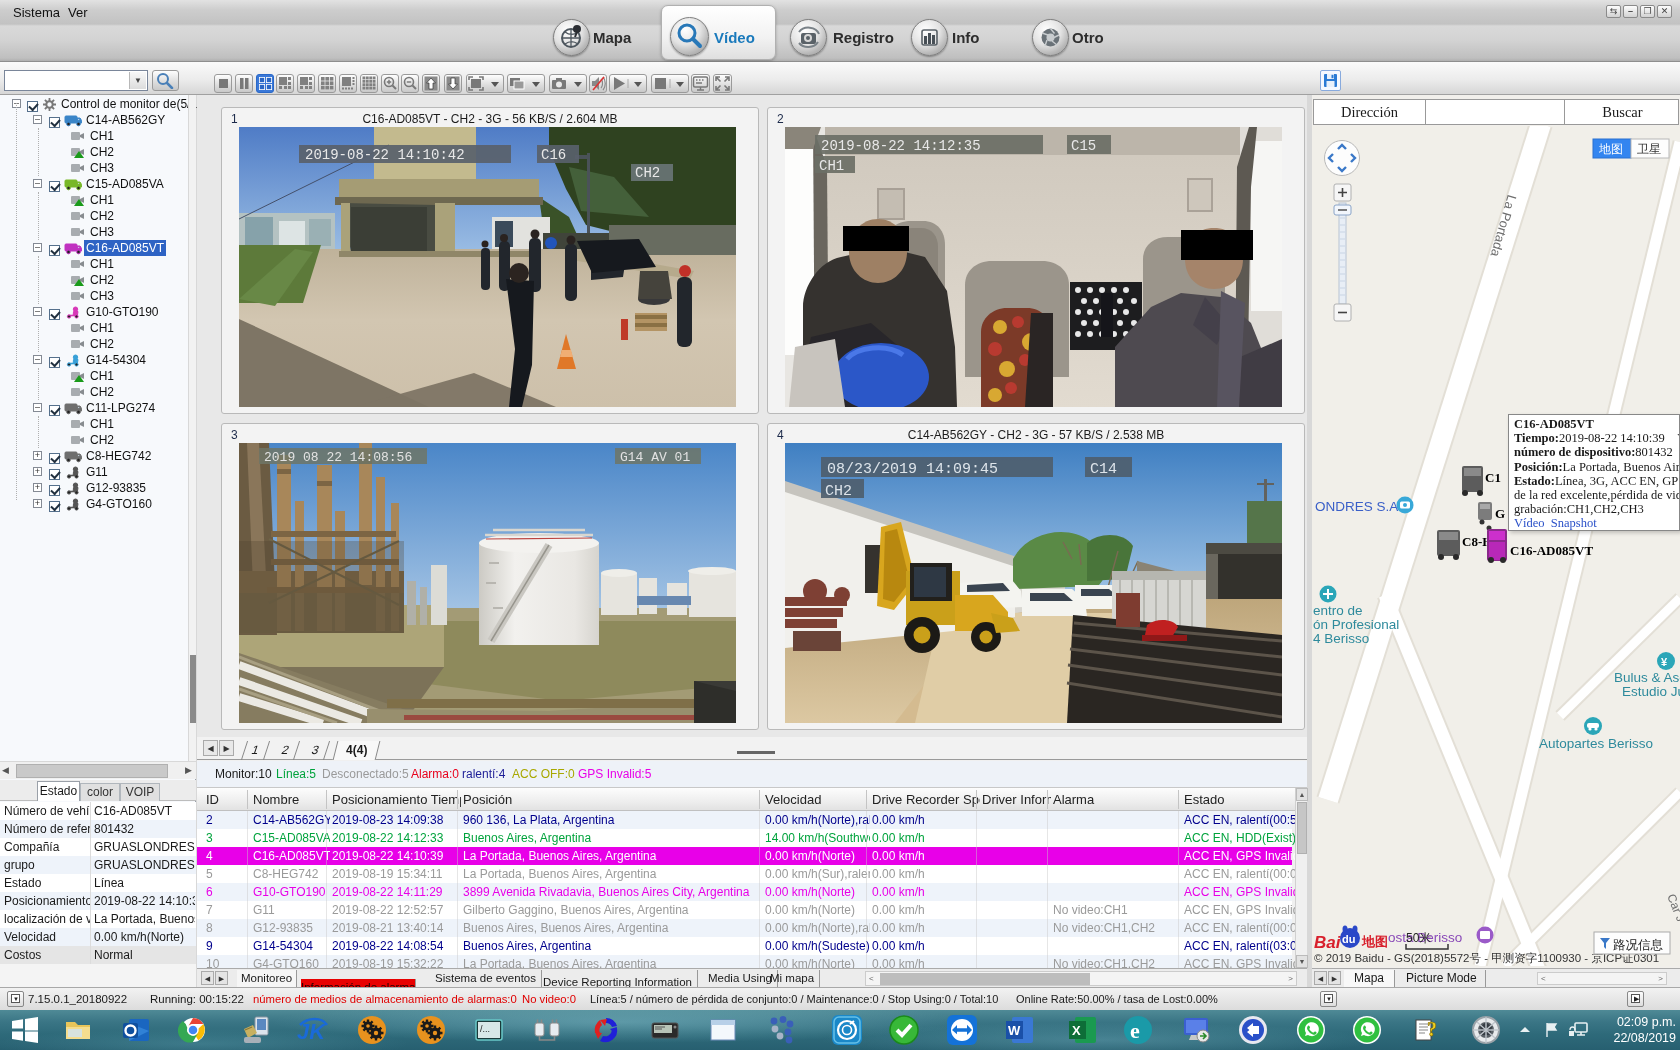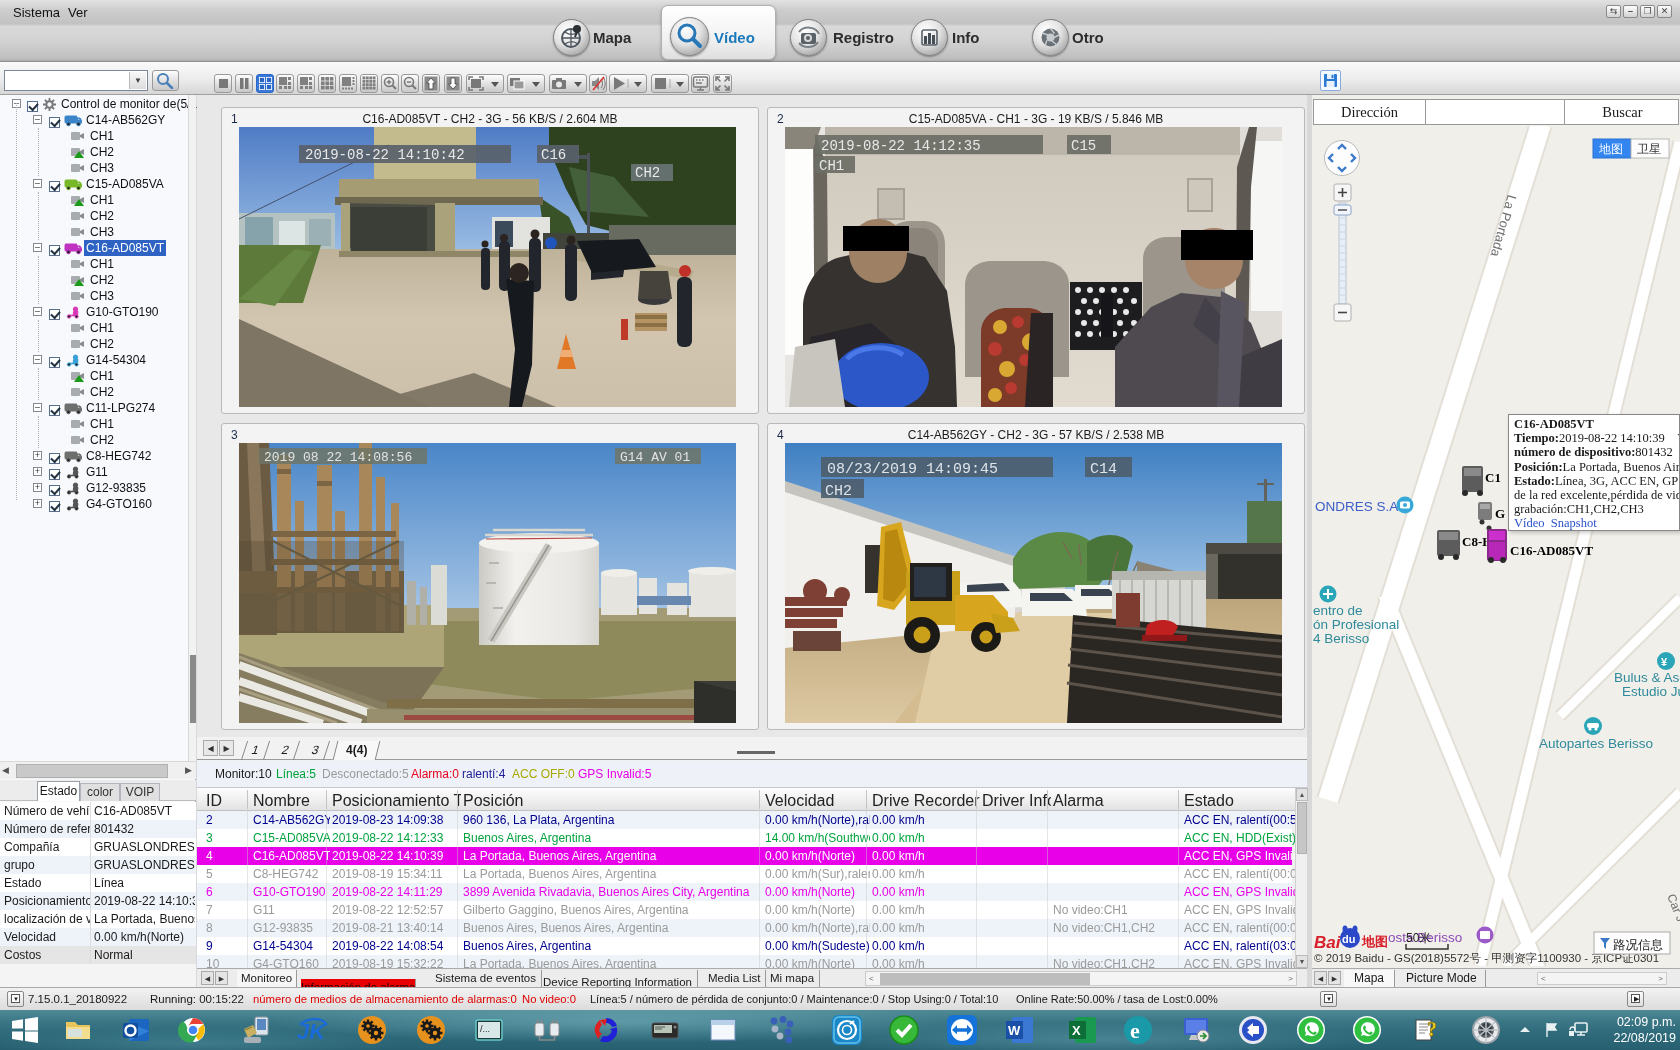--- a/index.html
+++ b/index.html
@@ -25,21 +25,21 @@
 
 .prow{left:0;width:196px;height:18px;line-height:18px;font-size:12px;white-space:nowrap;overflow:hidden}
 .prow span{position:absolute;overflow:hidden;white-space:nowrap}
 
 #vidarea{left:197px;top:95px;width:1110px;height:642px;background:#e8e8e8}
 .vcard{position:absolute;width:538px;height:307px;background:#f3f3f3;border:1px solid #b9b9b9;border-radius:3px}
 .vtitle{position:absolute;top:4px;left:0;width:100%;text-align:center;font-size:12px;color:#1c1c1c}
 .vnum{position:absolute;top:4px;left:9px;font-size:12px;color:#1c2a4a}
 .vimg{position:absolute;top:19px;left:17px;width:497px;height:280px;background:#4a6a9a}
 
-.th{position:absolute;font-size:16px;color:#222;top:4px;white-space:nowrap;overflow:hidden}
+.th{position:absolute;font-size:13px;color:#222;top:4px;white-space:nowrap;overflow:hidden}
 .trD{position:absolute;left:0;width:1095px;height:18px;line-height:18px;white-space:nowrap}
 .trD span{position:absolute;overflow:hidden;white-space:nowrap}
 
 #rpanel{left:1312px;top:95px;width:368px;height:892px;background:#f1efeb}
 
 #taskbar{left:0;top:1010px;width:1680px;height:40px;background:radial-gradient(ellipse 500px 30px at 620px 12px,rgba(160,220,230,.35),rgba(160,220,230,0) 70%),radial-gradient(ellipse 400px 25px at 1100px 30px,rgba(140,200,215,.3),rgba(140,200,215,0) 70%),radial-gradient(ellipse 300px 22px at 200px 34px,rgba(120,190,205,.25),rgba(120,190,205,0) 70%),linear-gradient(180deg,#4f8a96,#3a7585 30%,#2e6a7a 60%,#275f70)}
 </style></head>
 <body>
 <div id="chrome" class="abs">
   <span class="abs menu" style="left:13px">Sistema</span>
@@ -559,21 +559,20 @@
 <rect x="60" y="18" width="212" height="18" fill="#59616b" opacity=".92"></rect>
 <rect x="298" y="18" width="42" height="18" fill="#59616b" opacity=".92"></rect>
 <rect x="392" y="37" width="42" height="17" fill="#778088" opacity=".75"></rect>
 <text x="66" y="32" style="font-family:&quot;Liberation Mono&quot;,monospace;font-size:14px;fill:#e8e8e8">2019-08-22 14:10:42</text>
 <text x="302" y="32" style="font-family:&quot;Liberation Mono&quot;,monospace;font-size:14px;fill:#e8e8e8">C16</text>
 <text x="396" y="50" style="font-family:&quot;Liberation Mono&quot;,monospace;font-size:14px;fill:#e8e8e8">CH2</text>
 </svg></div>
 </div>
 <div class="vcard" style="left:570px;top:12px">
 <span class="vnum">2</span>
-      <div class="vtitle">C15-AD085VA - CH1 - 3G - 19 KB/S / 5.846 MB</div>
 <div class="vimg"><svg width="497" height="280" viewBox="0 0 497 280">
 <defs>
             <linearGradient id="roof2" x2="0" y2="1">
               <stop offset="0" stop-color="#cfc8bd"></stop>
               <stop offset="1" stop-color="#e2dbd0"></stop>
             </linearGradient>
           </defs>
 <rect width="497" height="280" fill="url(#roof2)"></rect>
 <path d="M0 0h497v28H30z" fill="#bcb5aa"></path>
 <rect x="0" y="0" width="40" height="280" fill="#e8e6e2"></rect>
@@ -979,21 +978,21 @@
 <div class="abs" style="left:1px;top:14px;width:10px;height:52px;background:#c6c6c6;border:1px solid #b0b0b0"></div>
 <div class="abs" style="left:0;bottom:0;width:12px;height:13px;background:#e2e2e2;border:1px solid #bbb;font-size:7px;text-align:center;line-height:12px;color:#555">▼</div>
 </div>
     <div class="abs" style="left:0;top:231px;width:1110px;height:19px;background:#ececec;border-top:1px solid #aaa">
 <div class="abs" style="left:4px;top:2px;width:13px;height:14px;border:1px solid #aaa;background:#e4e4e4;font-size:7px;text-align:center;line-height:13px;color:#333">◀</div>
 <div class="abs" style="left:18px;top:2px;width:13px;height:14px;border:1px solid #aaa;background:#e4e4e4;font-size:7px;text-align:center;line-height:13px;color:#333">▶</div>
 <span class="abs" style="left:40px;top:1px;height:18px;line-height:17px;padding:0 4px;border-right:1px solid #999;background:#f6f6f6;font-size:11.5px">Monitoreo</span>
 <span class="abs" style="left:104px;top:10px;height:18px;line-height:17px;padding:0 0;background:#e80000;color:#200000;border-right:1px solid #999;font-size:11.5px">Información de alarma</span>
 <span class="abs" style="left:233px;top:1px;height:18px;line-height:17px;padding:0 5px;border-right:1px solid #999;font-size:11.5px">Sistema de eventos</span>
 <span class="abs" style="left:341px;top:1px;height:18px;line-height:17px;padding:4px 5px;border-right:1px solid #999;font-size:11.5px">Device Reporting Information</span>
-<span class="abs" style="left:506px;top:1px;height:18px;line-height:17px;padding:0 5px;border-right:1px solid #999;font-size:11.5px">Media List</span>
+<span class="abs" style="left:506px;top:1px;height:18px;line-height:17px;padding:0 5px;border-right:1px solid #999;font-size:11.5px">Media Using</span>
 <span class="abs" style="left:568px;top:1px;height:18px;line-height:17px;padding:0 5px;border-right:1px solid #999;font-size:11.5px">Mi mapa</span>
 <div class="abs" style="left:668px;top:2px;width:432px;height:15px;background:#f4f4f4;border:1px solid #ccc">
 <span class="abs" style="left:3px;top:2px;font-size:8px;color:#666">&lt;</span>
 <div class="abs" style="left:14px;top:1px;width:210px;height:12px;background:#bdbdbd"></div>
 <span class="abs" style="right:3px;top:2px;font-size:8px;color:#666">&gt;</span>
 </div>
 </div>
   </div>
 <div id="rpanel" class="abs">
     <div class="abs serif" style="left:1px;top:4px;width:366px;height:26px;background:#fff;border:1px solid #999;font-size:14.5px">

